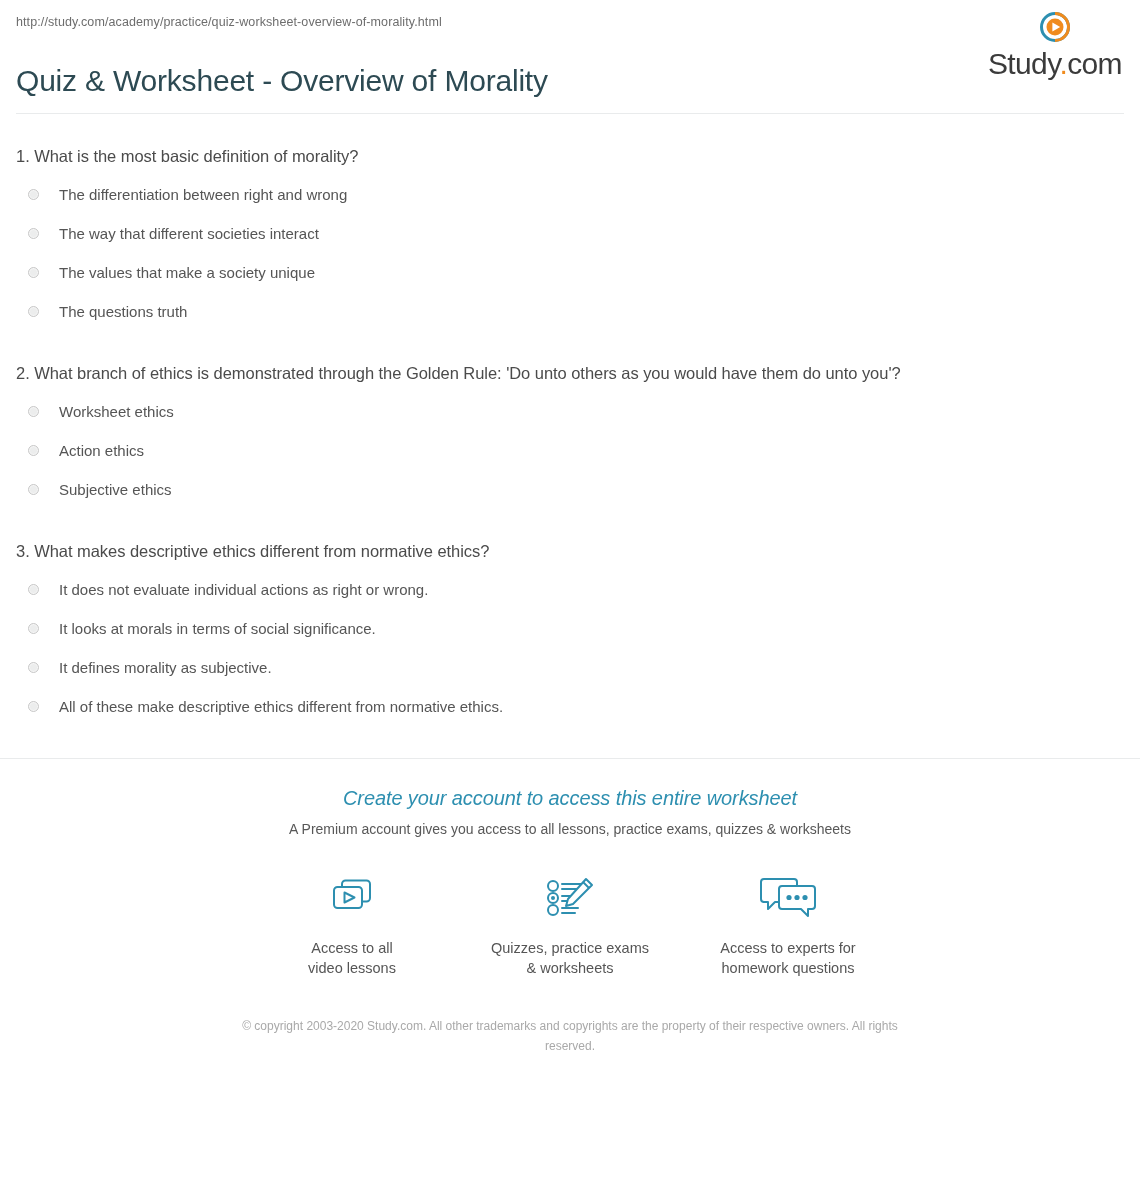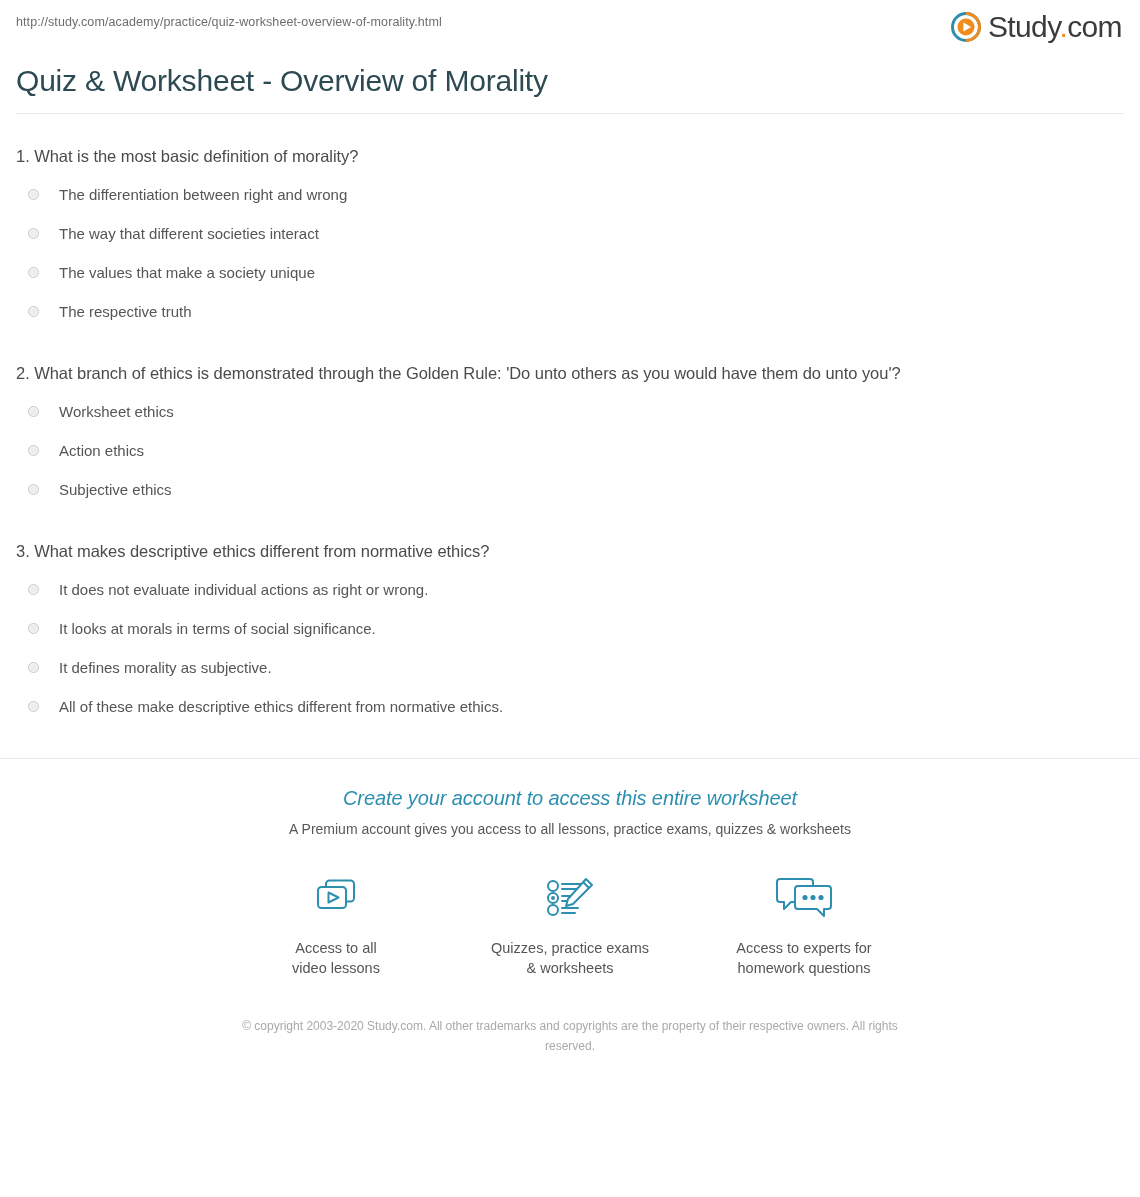--- a/index.html
+++ b/index.html
@@ -33,20 +33,21 @@
     color: #6d6d6d;
     letter-spacing: 0.1px;
     line-height: 16px;
     padding-top: 2px;
   }
   .logo {
     display: flex;
     align-items: center;
     gap: 7px;
     padding-right: 4px;
+    flex-direction: column;
   }
   .logo-mark {
     width: 30px;
     height: 30px;
     flex: none;
     display: block;
   }
   .logo-word {
     font-size: 30px;
     line-height: 30px;
@@ -139,21 +140,21 @@
     font-size: 14px;
     line-height: 20px;
     color: #585858;
     margin-top: 8px;
   }
   .features {
     display: flex;
     justify-content: center;
     align-items: flex-start;
     margin-top: 33px;
-    gap: 16px;
+    gap: 0;
   }
   .feature {
     width: 218px;
     text-align: center;
   }
   .feature-icon {
     height: 52px;
     display: flex;
     align-items: center;
     justify-content: center;
@@ -209,21 +210,21 @@
           <li class="option">
             <span class="radio"></span>
             <span class="option-label">The way that different societies interact</span>
           </li>
           <li class="option">
             <span class="radio"></span>
             <span class="option-label">The values that make a society unique</span>
           </li>
           <li class="option">
             <span class="radio"></span>
-            <span class="option-label">The respective truth</span>
+            <span class="option-label">The questions truth</span>
           </li>
         </ul>
       </div>
       <div class="question-block">
         <p class="question-text">2. What branch of ethics is demonstrated through the Golden Rule: 'Do unto others as you would have them do unto you'?</p>
         <ul class="options">
           <li class="option">
             <span class="radio"></span>
             <span class="option-label">Worksheet ethics</span>
           </li>

